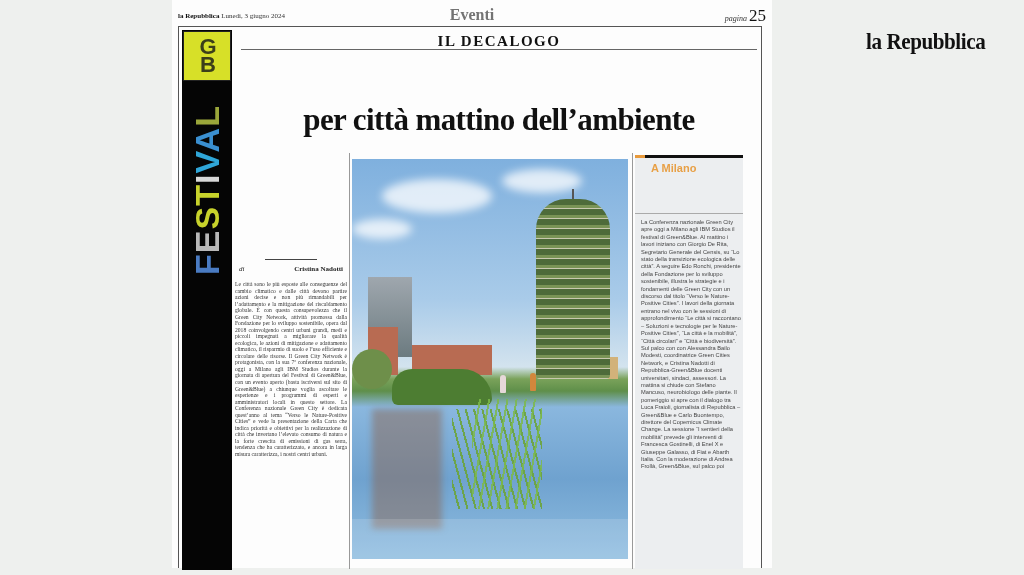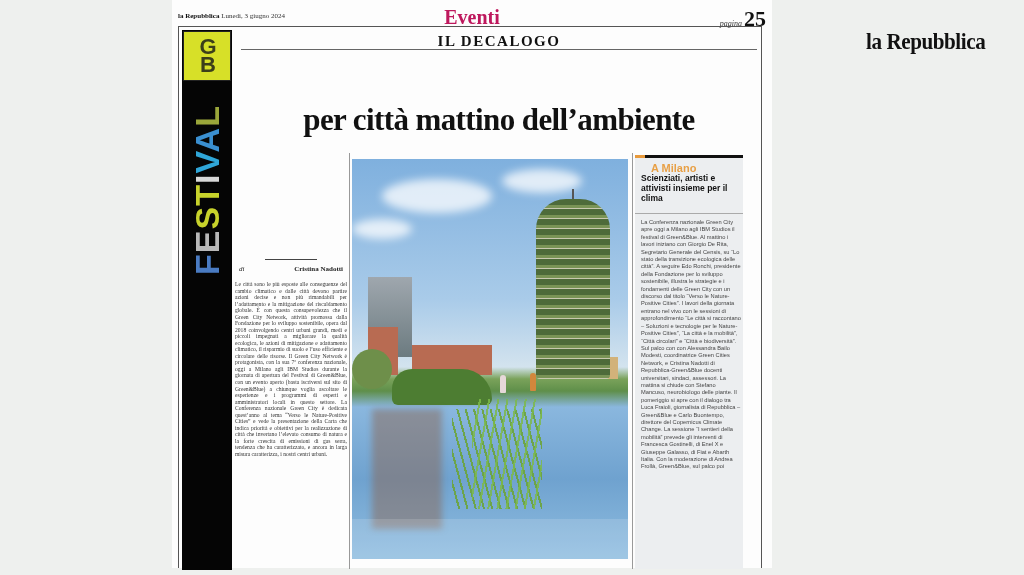--- a/index.html
+++ b/index.html
@@ -17,24 +17,24 @@
     position: absolute; left: 172px; top: 0; width: 600px; height: 568px;
     background: #fdfdfd;
   }
   .folio {
     position: absolute; left: 6px; top: 6px; width: 588px; height: 20px;
   }
   .folio-left { position: absolute; left: 0; top: 6px; font-size: 7px; color: #333; }
   .folio-left b { font-weight: bold; color: #111; }
   .folio-center {
     position: absolute; left: 0; right: 0; top: 0; text-align: center;
-    font-size: 20px; font-weight: bold; color: #be185d;
+    font-size: 16px; font-weight: bold; color: #737373;
   }
   .folio-right { position: absolute; right: 0; top: 0; font-size: 8px; color: #333; font-style: italic; }
-  .folio-right span.num { font-size: 22px; font-weight: bold; font-style: normal; color: #111; margin-top: 9px; }
+  .folio-right span.num { font-size: 17px; font-weight: normal; font-style: normal; color: #111; margin-top: 9px; }
 
   .frame {
     position: absolute; left: 6px; top: 26px; width: 584px; height: 542px;
     border: 1px solid #555; border-bottom: none;
   }
 
   
   .festival-band {
     position: absolute; left: 3px; top: 3px; width: 50px; height: 540px;
     background: #050505;
@@ -210,18 +210,17 @@
       <div class="reeds2"></div>
       <div class="water-shine"></div>
     </div>
 
     <div class="col-rule-2"></div>
 
     <div class="sidebar">
       <div class="sidebar-topbar"></div>
       <div class="sidebar-topbar-accent"></div>
       <div class="sidebar-kicker">A Milano</div>
-      <div class="sidebar-title">Scienziati, artisti e attivisti insieme per il clima</div>
       <div class="sidebar-rule"></div>
       <div class="sidebar-body">La Conferenza nazionale Green City apre oggi a Milano agli IBM Studios il festival di Green&amp;Blue. Al mattino i lavori iniziano con Giorgio De Rita, Segretario Generale del Censis, su “Lo stato della transizione ecologica delle città”. A seguire Edo Ronchi, presidente della Fondazione per lo sviluppo sostenibile, illustra le strategie e i fondamenti delle Green City con un discorso dal titolo “Verso le Nature-Positive Cities”. I lavori della giornata entrano nel vivo con le sessioni di approfondimento “Le città si raccontano – Soluzioni e tecnologie per le Nature-Positive Cities”, “La città e la mobilità”, “Città circolari” e “Città e biodiversità”. Sul palco con con Alessandra Bailo Modesti, coordinatrice Green Cities Network, e Cristina Nadotti di Repubblica-Green&amp;Blue docenti universitari, sindaci, assessori. La mattina si chiude con Stefano Mancuso, neurobiologo delle piante. Il pomeriggio si apre con il dialogo tra Luca Fraioli, giornalista di Repubblica – Green&amp;Blue e Carlo Buontempo, direttore del Copernicus Climate Change. La sessione “I sentieri della mobilità” prevede gli interventi di Francesca Gostinelli, di Enel X e Giuseppe Galasso, di Fiat e Abarth Italia. Con la moderazione di Andrea Frollà, Green&amp;Blue, sul palco poi</div>
     </div>
   </div>
 </div>
 
 </body></html>

